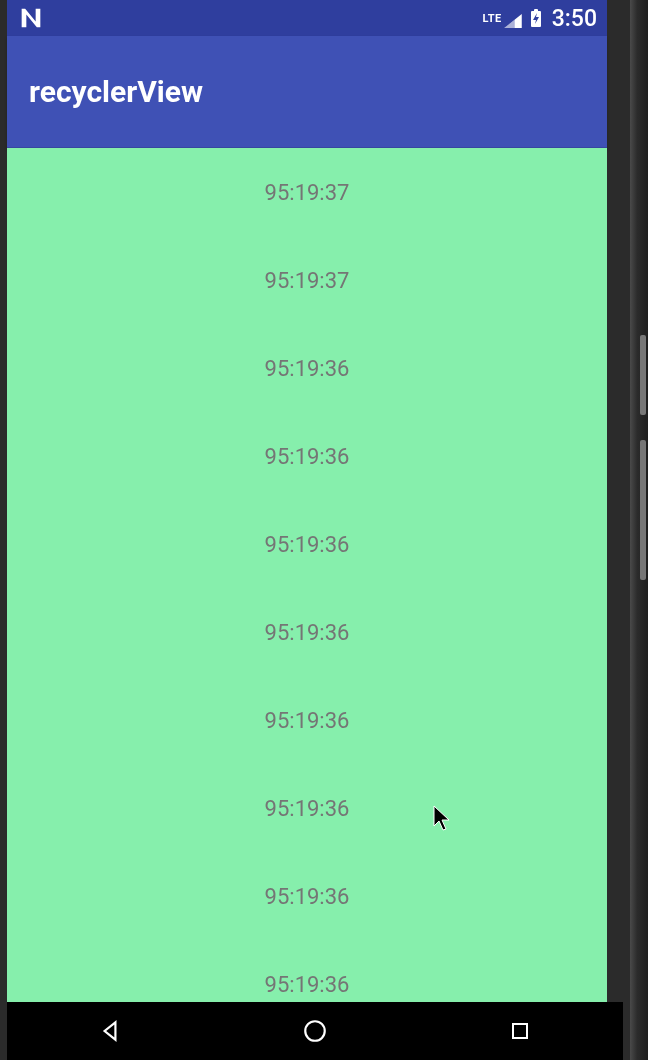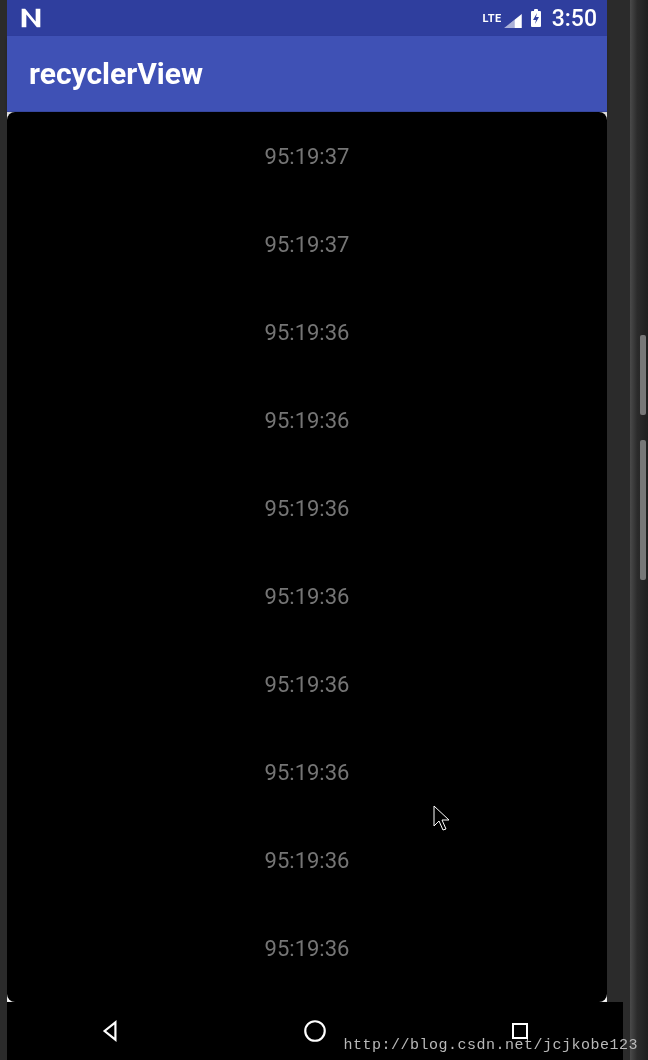--- a/index.html
+++ b/index.html
@@ -41,38 +41,37 @@
     font-weight: 500;
   }
   .status-bar .n-logo { width: 28px; height: 28px; display: inline-block; }
   .status-bar .spacer { flex: 1; }
   .status-bar .lte { font-size: 11px; font-weight: 700; letter-spacing: .5px; margin-right: 2px; }
   .status-bar .signal { width: 18px; height: 14px; display: inline-block; margin-right: 8px; }
   .status-bar .battery { width: 12px; height: 18px; display: inline-block; margin-right: 10px; }
   .status-bar .clock { font-size: 23px; font-weight: 500; }
 
   .app-bar {
-    height: 76px;
+    height: 112px;
     background: #3f51b5;
     color: #fff;
     display: flex;
     align-items: center;
     padding: 0 22px;
     font-size: 30px;
     font-weight: 700;
     border-bottom: 1px solid rgba(0,0,0,.12);
     box-shadow: 0 2px 3px rgba(0,0,0,.2);
   }
 
   .content {
     flex: 1;
-    background: #000000;
+    background: #86efac;
     overflow: hidden;
     position: relative;
-    border-radius: 8px;
   }
   .list {
     display: flex;
     flex-direction: column;
   }
   .list-row {
     height: 88px;
     display: flex;
     align-items: center;
     justify-content: center;
@@ -204,14 +203,13 @@
         </svg>
     </div>
   </div>
 
   <div class="cursor">
     <svg viewBox="0 0 20 28" width="20" height="28">
       <path d="M1 1l0 20 5-5 4 9 3-1-4-9 7 0z" fill="#000" stroke="#fff" stroke-width="1"></path>
     </svg>
   </div>
 
-  <div class="watermark">http://blog.csdn.net/jcjkobe123</div>
 </div>
 
 </body></html>

